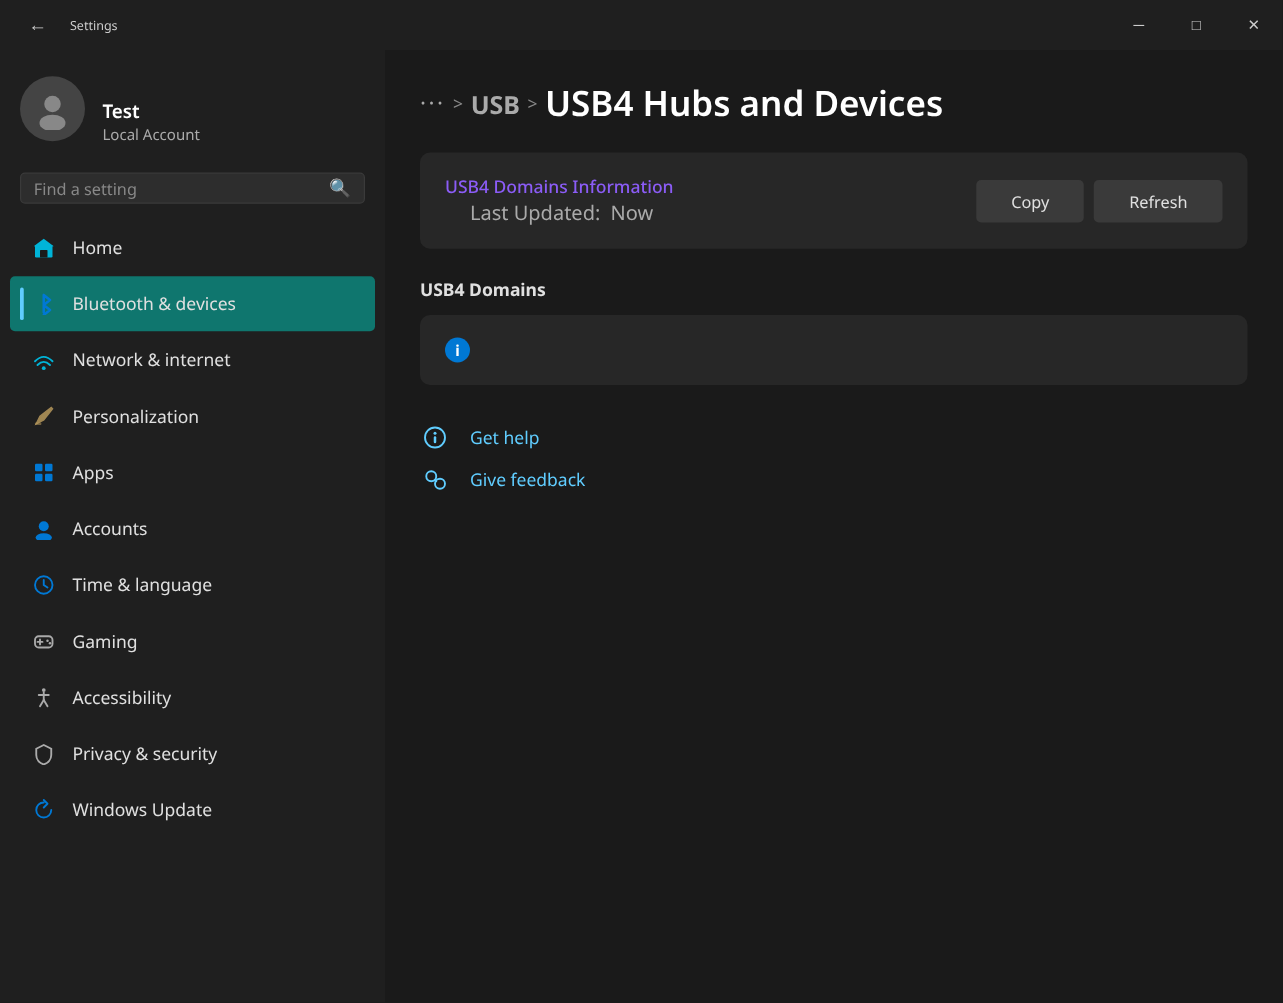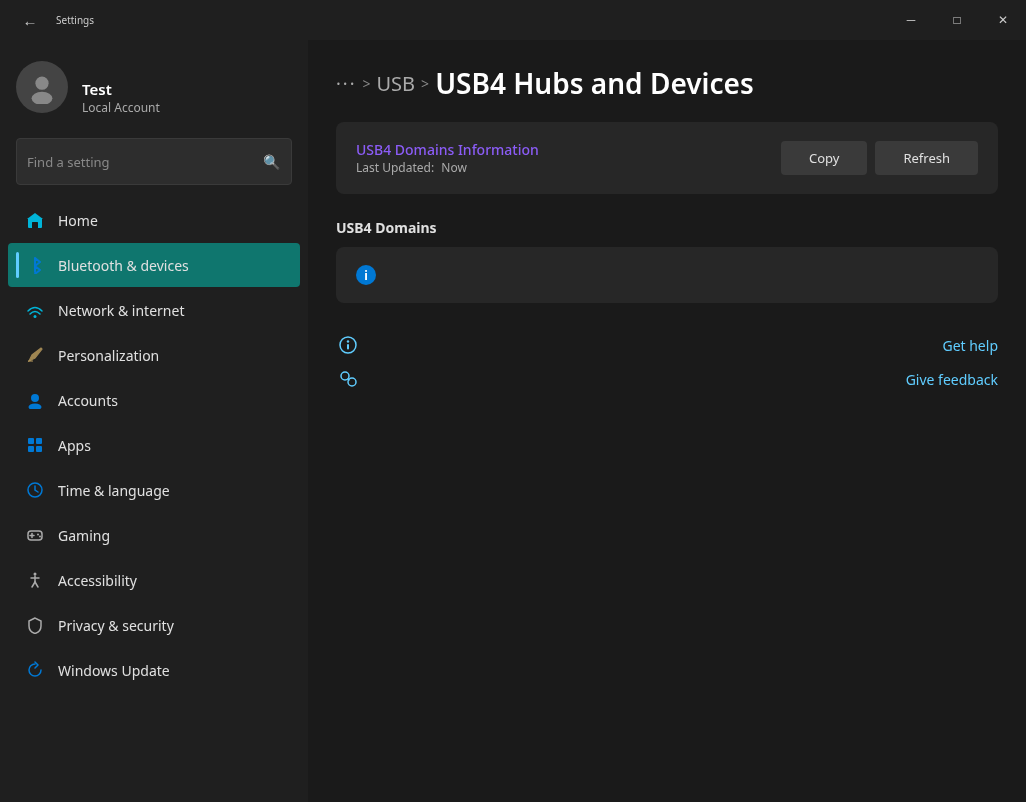--- a/index.html
+++ b/index.html
@@ -106,21 +106,21 @@
     
     .search-container {
       padding: 4px 16px 12px 16px;
     }
     .search-box {
       display: flex;
       align-items: center;
       background: #2d2d2d;
       border-radius: 4px;
       border: 1px solid #3a3a3a;
-      padding: 13px 10px;
+      padding: 2px 10px;
       gap: 8px;
     }
     .search-box input {
       background: transparent;
       border: none;
       outline: none;
       color: #ccc;
       font-size: 13px;
       flex: 1;
       font-family: inherit;
@@ -196,21 +196,21 @@
       letter-spacing: 2px;
     }
     .breadcrumb-sep {
       font-size: 14px;
       color: #888;
     }
     .breadcrumb-link {
       font-size: 20px;
       color: #aaa;
       cursor: pointer;
-      font-weight: 400;
+      font-weight: 700;
     }
     .breadcrumb-current {
       font-size: 28px;
       font-weight: 600;
       color: #fff;
     }
 
     
     .info-card {
       margin: 8px 28px 16px 28px;
@@ -221,22 +221,23 @@
       align-items: center;
       justify-content: space-between;
     }
     .info-card-left .info-title {
       font-size: 14px;
       font-weight: 500;
       color: #8b5cf6;
       margin-bottom: 0;
     }
     .info-card-left .info-subtitle {
-      font-size: 12px;
+      font-size: 16px;
       color: #888;
+      margin-left: 20px;
     }
     .info-card-left .info-subtitle span {
       color: #aaa;
     }
     .info-card-buttons {
       display: flex;
       gap: 8px;
     }
     .card-btn {
       padding: 8px 28px;
@@ -288,24 +289,23 @@
     
     .help-links {
       padding: 10px 28px;
       display: flex;
       flex-direction: column;
       gap: 10px;
     }
     .help-link {
       display: flex;
       align-items: center;
-      gap: 4px;
+      gap: 16px;
       cursor: pointer;
       text-decoration: none;
-      justify-content: space-between;
     }
     .help-link-icon {
       width: 24px;
       height: 24px;
       display: flex;
       align-items: center;
       justify-content: center;
       font-size: 16px;
       color: #60cdff;
       flex-shrink: 0;
@@ -399,37 +399,37 @@
             <path d="M3 15 L6 9 L15 2 L16 3 L9 12 Z" stroke="#c0a060" stroke-width="1.2" fill="#c0a060" opacity="0.8"></path>
             <rect x="2" y="14" width="5" height="2" rx="0.5" fill="#c0a060" opacity="0.5"></rect>
           </svg>
         </div>
         <span class="nav-label">Personalization</span>
       </div>
 
       <div class="nav-item">
         <div class="nav-icon">
           <svg width="18" height="18" viewBox="0 0 18 18" fill="none">
-            <circle cx="9" cy="7" r="4" fill="#0078d4"></circle>
-            <ellipse cx="9" cy="16" rx="6.5" ry="3.5" fill="#0078d4"></ellipse>
-          </svg>
-        </div>
-        <span class="nav-label">Accounts</span>
-      </div>
-
-      <div class="nav-item">
-        <div class="nav-icon">
-          <svg width="18" height="18" viewBox="0 0 18 18" fill="none">
             <rect x="2" y="2" width="6" height="6" rx="1" fill="#0078d4"></rect>
             <rect x="10" y="2" width="6" height="6" rx="1" fill="#0078d4"></rect>
             <rect x="2" y="10" width="6" height="6" rx="1" fill="#0078d4"></rect>
             <rect x="10" y="10" width="6" height="6" rx="1" fill="#0078d4"></rect>
           </svg>
         </div>
         <span class="nav-label">Apps</span>
+      </div>
+
+      <div class="nav-item">
+        <div class="nav-icon">
+          <svg width="18" height="18" viewBox="0 0 18 18" fill="none">
+            <circle cx="9" cy="7" r="4" fill="#0078d4"></circle>
+            <ellipse cx="9" cy="16" rx="6.5" ry="3.5" fill="#0078d4"></ellipse>
+          </svg>
+        </div>
+        <span class="nav-label">Accounts</span>
       </div>
 
       <div class="nav-item">
         <div class="nav-icon">
           <svg width="18" height="18" viewBox="0 0 18 18" fill="none">
             <circle cx="9" cy="9" r="7" stroke="#0078d4" stroke-width="1.5" fill="none"></circle>
             <path d="M9 5v4l3 2" stroke="#0078d4" stroke-width="1.5" stroke-linecap="round"></path>
           </svg>
         </div>
         <span class="nav-label">Time &amp; language</span>

